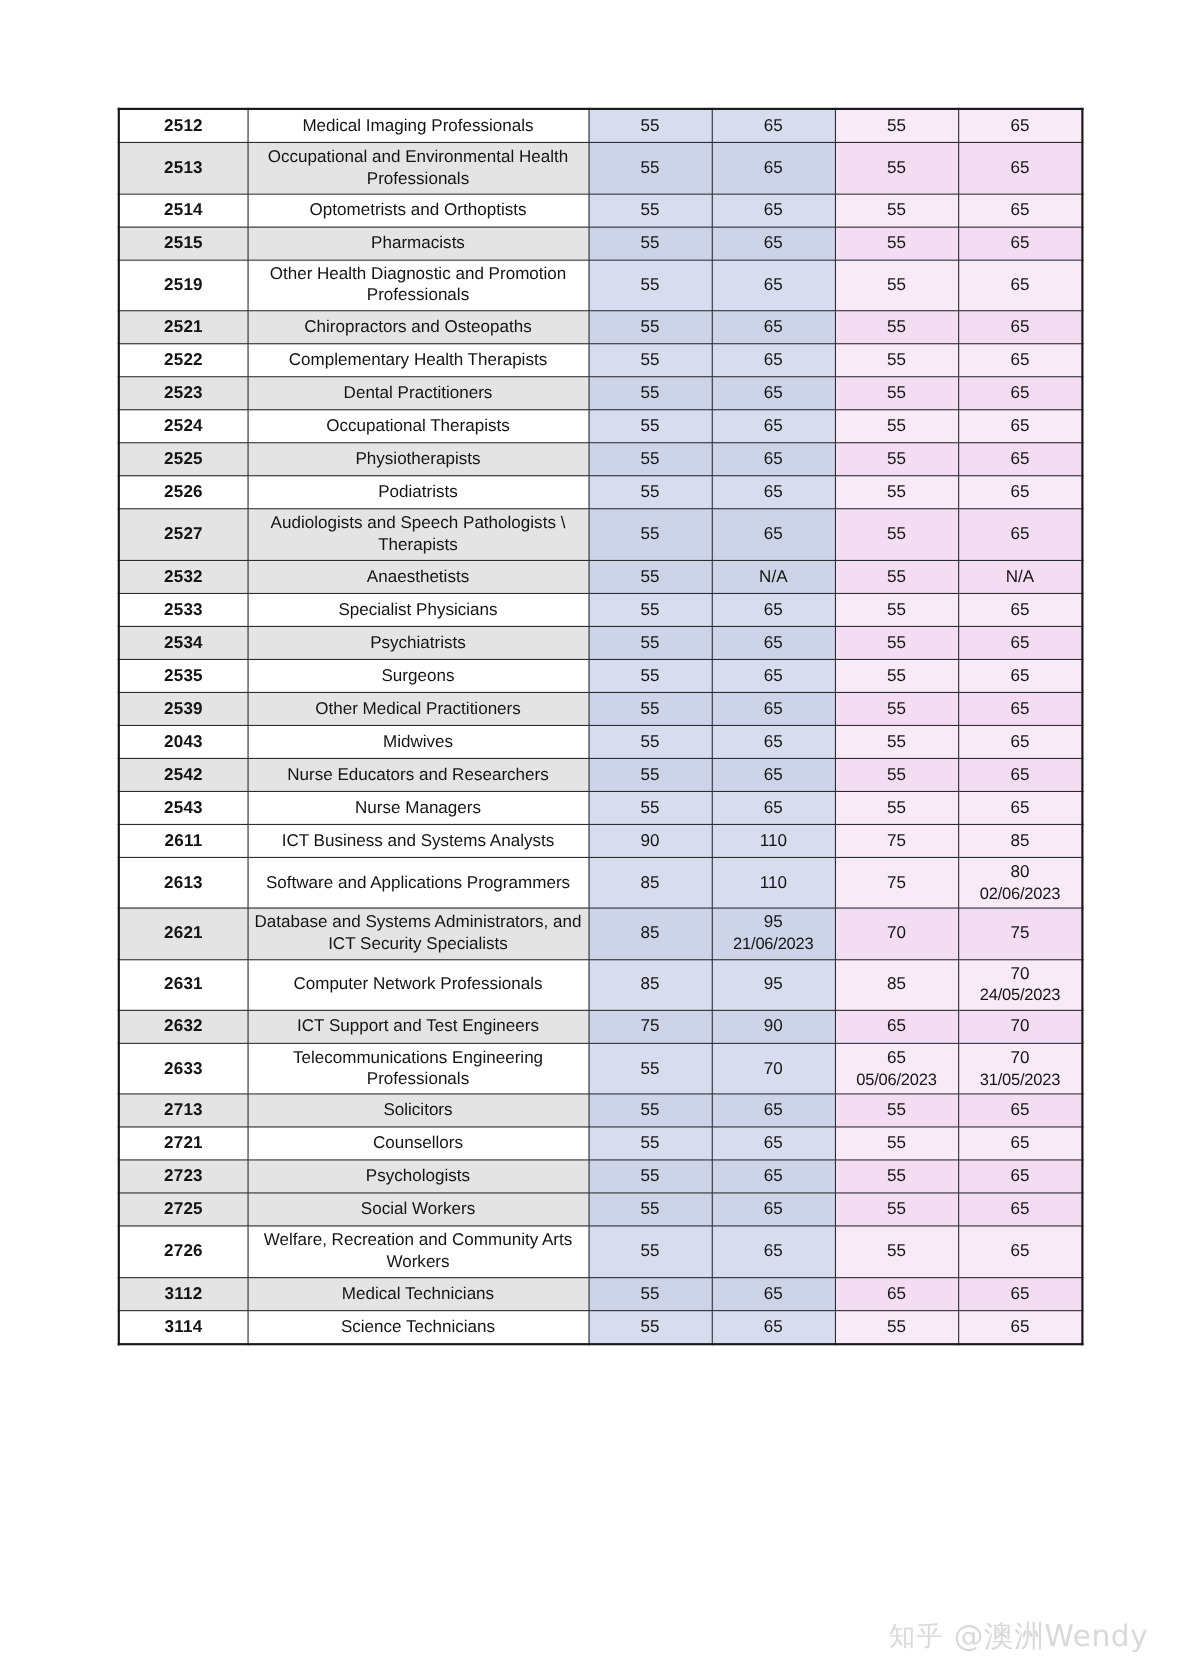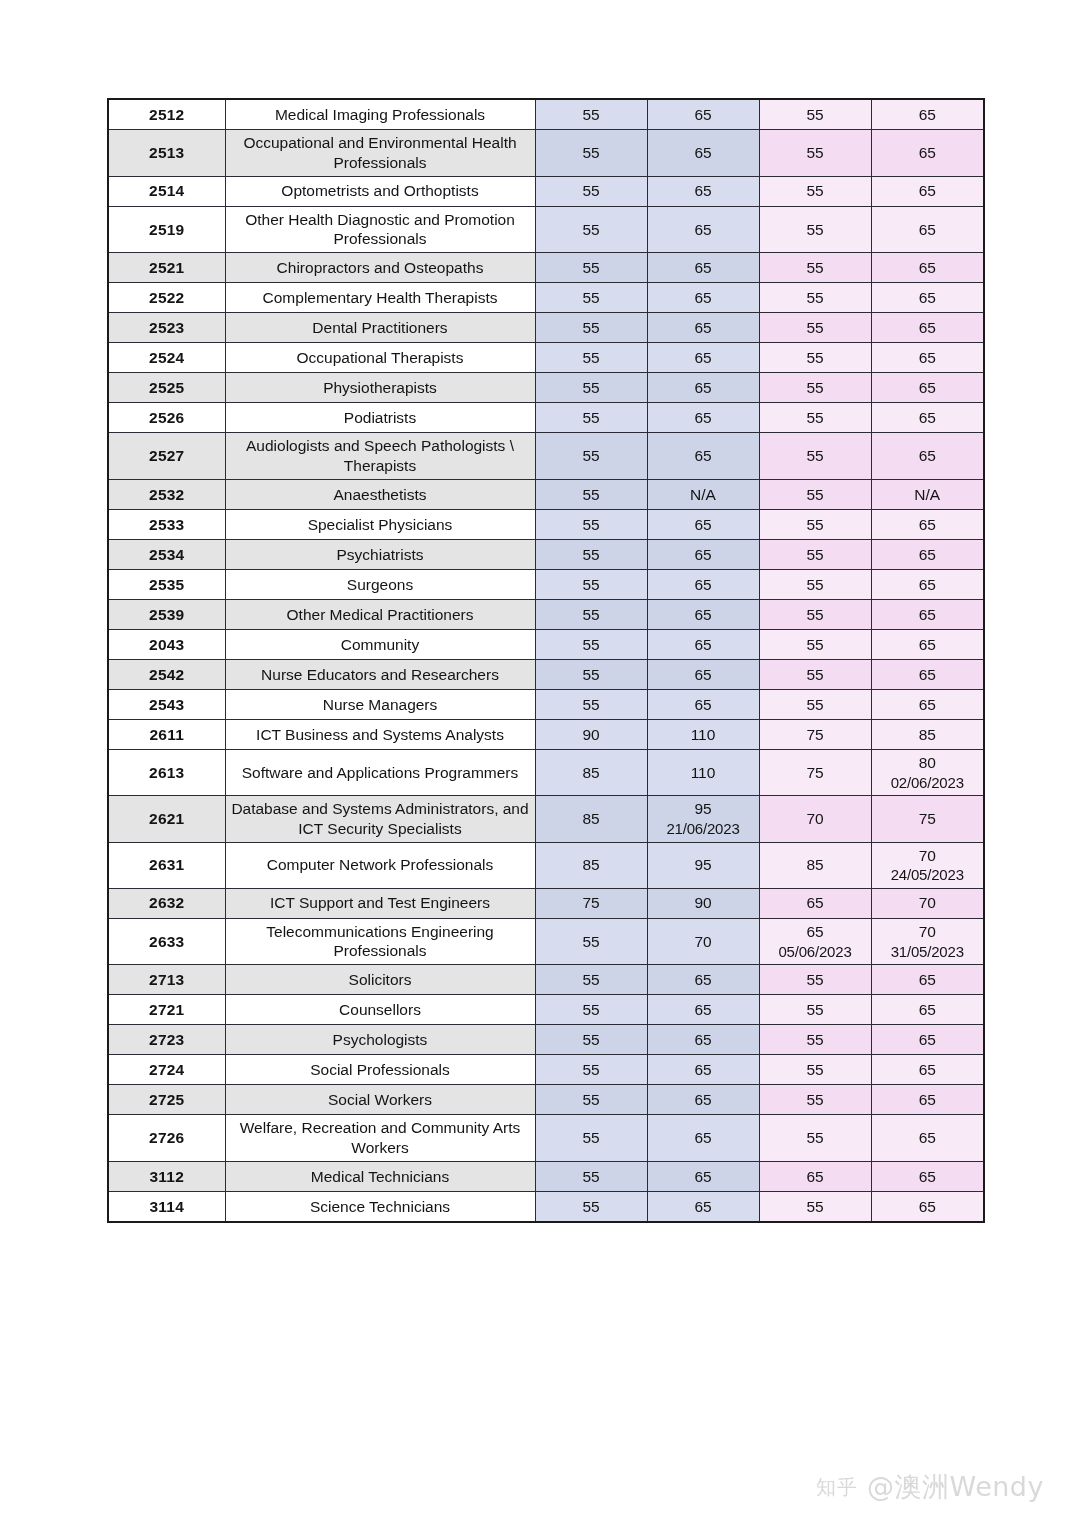--- a/index.html
+++ b/index.html
@@ -108,21 +108,21 @@
     display: flex;
     align-items: center;
     gap: 9px;
     color: #d9d9d9;
     font-size: 27px;
     font-family: "DejaVu Sans", "Liberation Sans", sans-serif;
     white-space: nowrap;
     user-select: none;
   }
   #watermark .zhihu-logo {
-    font-size: 20px;
+    font-size: 24px;
     font-weight: 400;
     letter-spacing: 1px;
   }
   #watermark .handle {
     font-size: 27px;
     letter-spacing: 0.5px;
   }
 </style>
 </head>
 <body>
@@ -181,20 +181,36 @@
             <td class="blue">
               <span class="val">65</span>
             </td>
             <td class="pink sep-left">
               <span class="val">55</span>
             </td>
             <td class="pink">
               <span class="val">65</span>
             </td>
           </tr>
+          <tr class="r-even">
+            <td class="code">2515</td>
+            <td class="name">Pharmacists</td>
+            <td class="blue sep-left">
+              <span class="val">55</span>
+            </td>
+            <td class="blue">
+              <span class="val">65</span>
+            </td>
+            <td class="pink sep-left">
+              <span class="val">55</span>
+            </td>
+            <td class="pink">
+              <span class="val">65</span>
+            </td>
+          </tr>
           <tr class="r-odd">
             <td class="code">2519</td>
             <td class="name">Other Health Diagnostic and Promotion Professionals</td>
             <td class="blue sep-left">
               <span class="val">55</span>
             </td>
             <td class="blue">
               <span class="val">65</span>
             </td>
             <td class="pink sep-left">
@@ -391,21 +407,21 @@
             </td>
             <td class="pink sep-left">
               <span class="val">55</span>
             </td>
             <td class="pink">
               <span class="val">65</span>
             </td>
           </tr>
           <tr class="r-odd">
             <td class="code">2043</td>
-            <td class="name">Community</td>
+            <td class="name">Midwives</td>
             <td class="blue sep-left">
               <span class="val">55</span>
             </td>
             <td class="blue">
               <span class="val">65</span>
             </td>
             <td class="pink sep-left">
               <span class="val">55</span>
             </td>
             <td class="pink">
@@ -573,36 +589,20 @@
             <td class="pink sep-left">
               <span class="val">55</span>
             </td>
             <td class="pink">
               <span class="val">65</span>
             </td>
           </tr>
           <tr class="r-even">
             <td class="code">2723</td>
             <td class="name">Psychologists</td>
-            <td class="blue sep-left">
-              <span class="val">55</span>
-            </td>
-            <td class="blue">
-              <span class="val">65</span>
-            </td>
-            <td class="pink sep-left">
-              <span class="val">55</span>
-            </td>
-            <td class="pink">
-              <span class="val">65</span>
-            </td>
-          </tr>
-          <tr class="r-odd">
-            <td class="code">2724</td>
-            <td class="name">Social Professionals</td>
             <td class="blue sep-left">
               <span class="val">55</span>
             </td>
             <td class="blue">
               <span class="val">65</span>
             </td>
             <td class="pink sep-left">
               <span class="val">55</span>
             </td>
             <td class="pink">

